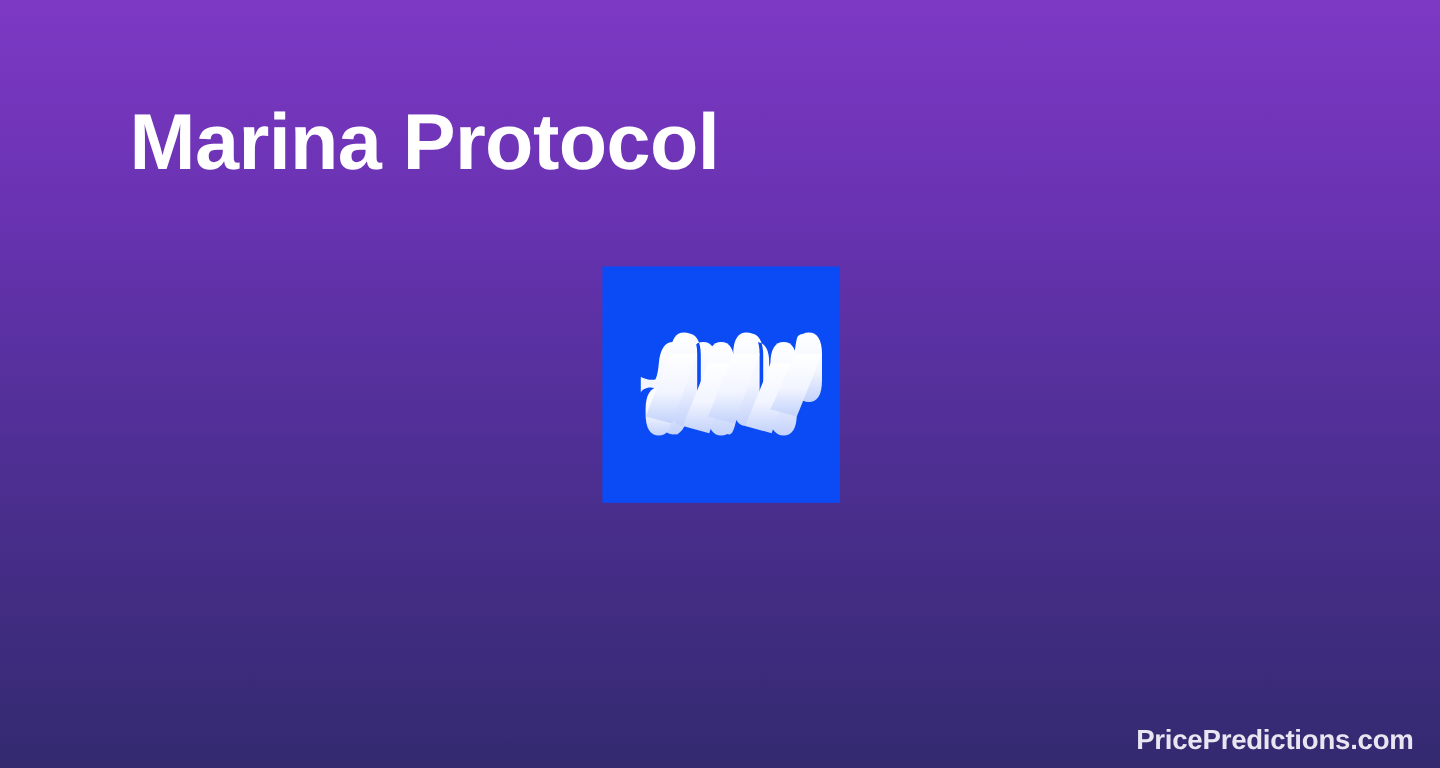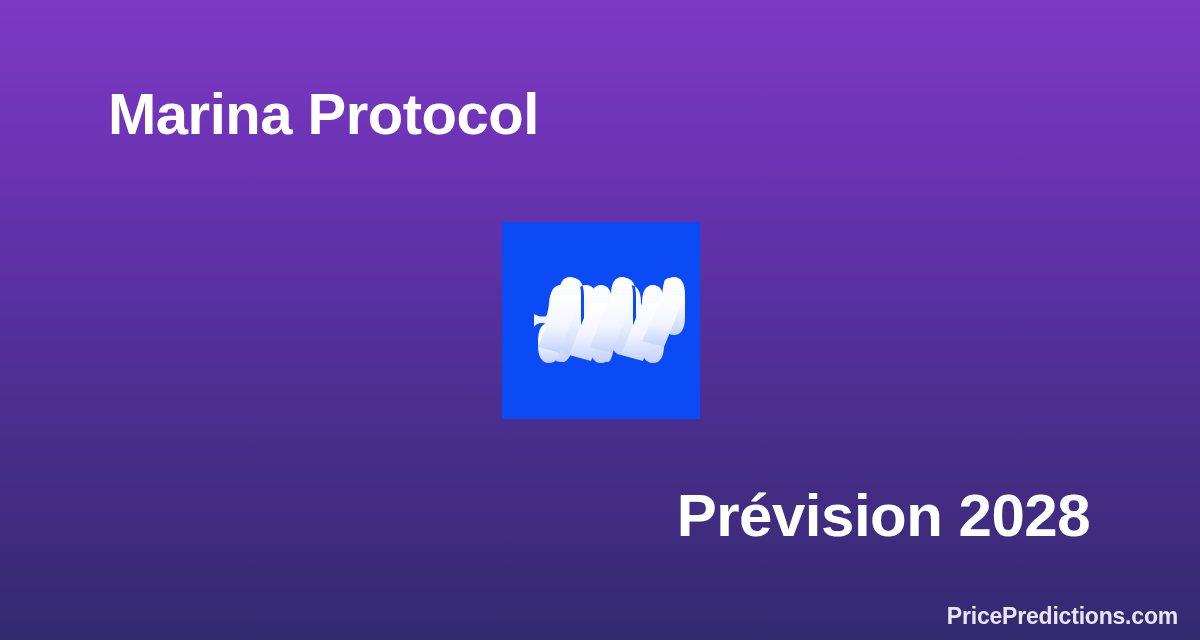--- a/index.html
+++ b/index.html
@@ -16,21 +16,21 @@
     position: relative;
     width: 1200px;
     height: 640px;
     background: linear-gradient(180deg, #7d39c4 0%, #6b33b4 25%, #55309c 50%, #442d85 75%, #332a70 100%);
     overflow: hidden;
   }
   #coin-title {
     position: absolute;
     left: 108px;
     top: 84px;
-    font-size: 58px;
+    font-size: 66px;
     font-weight: bold;
     color: #ffffff;
     letter-spacing: -0.5px;
     line-height: 1.05;
     white-space: nowrap;
   }
   #logo-tile {
     position: absolute;
     left: 502px;
     top: 222px;
@@ -181,17 +181,16 @@
           C 36 107 40 101 47 101 Z"></path>
         <path fill="url(#markGrad)" d="M 57 73 L 79 73 L 58 131 L 36 125 Z"></path>
         <path fill="url(#markGrad)" d="M 88 81 L 110 81 L 89 139 L 67 133 Z"></path>
         <path fill="url(#markGrad)" d="M 109 73 L 131 73 L 110 131 L 88 125 Z"></path>
         <path fill="url(#markGrad)" d="M 140 81 L 162 81 L 141 139 L 119 133 Z"></path>
         <path fill="url(#markGrad)" d="M 161 73 L 183 73 L 162 125 L 140 119 Z"></path>
       </g>
     </svg>
   </div>
 
-  <div id="forecast-label">Prévision 2028</div>
 
   <div id="watermark">PricePredictions.com</div>
 
 </div>
 
 </body></html>

